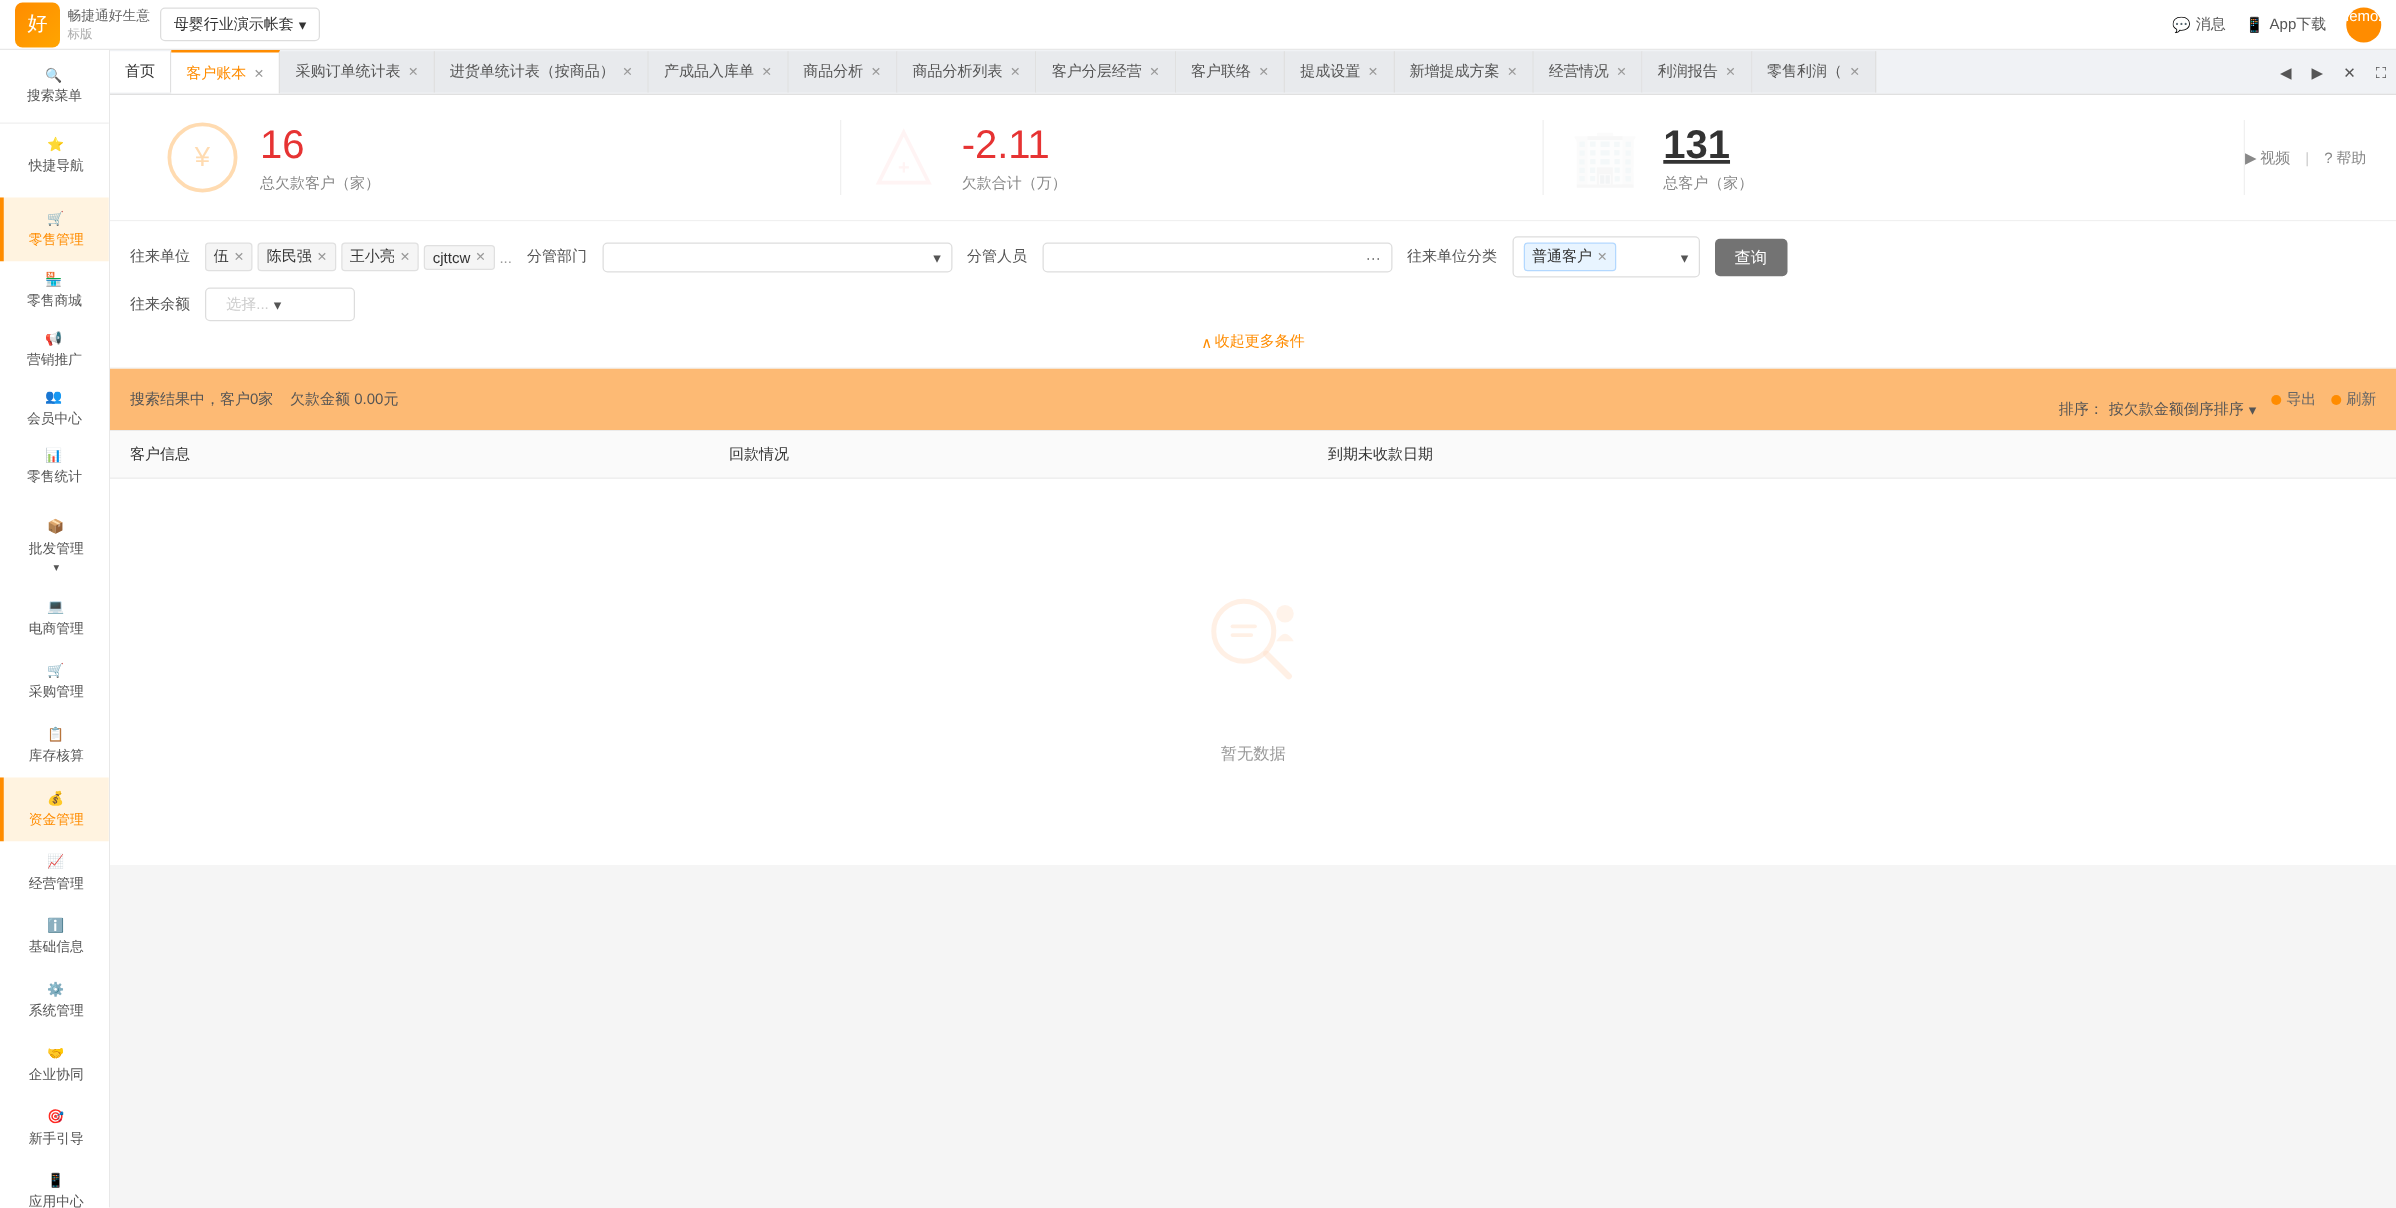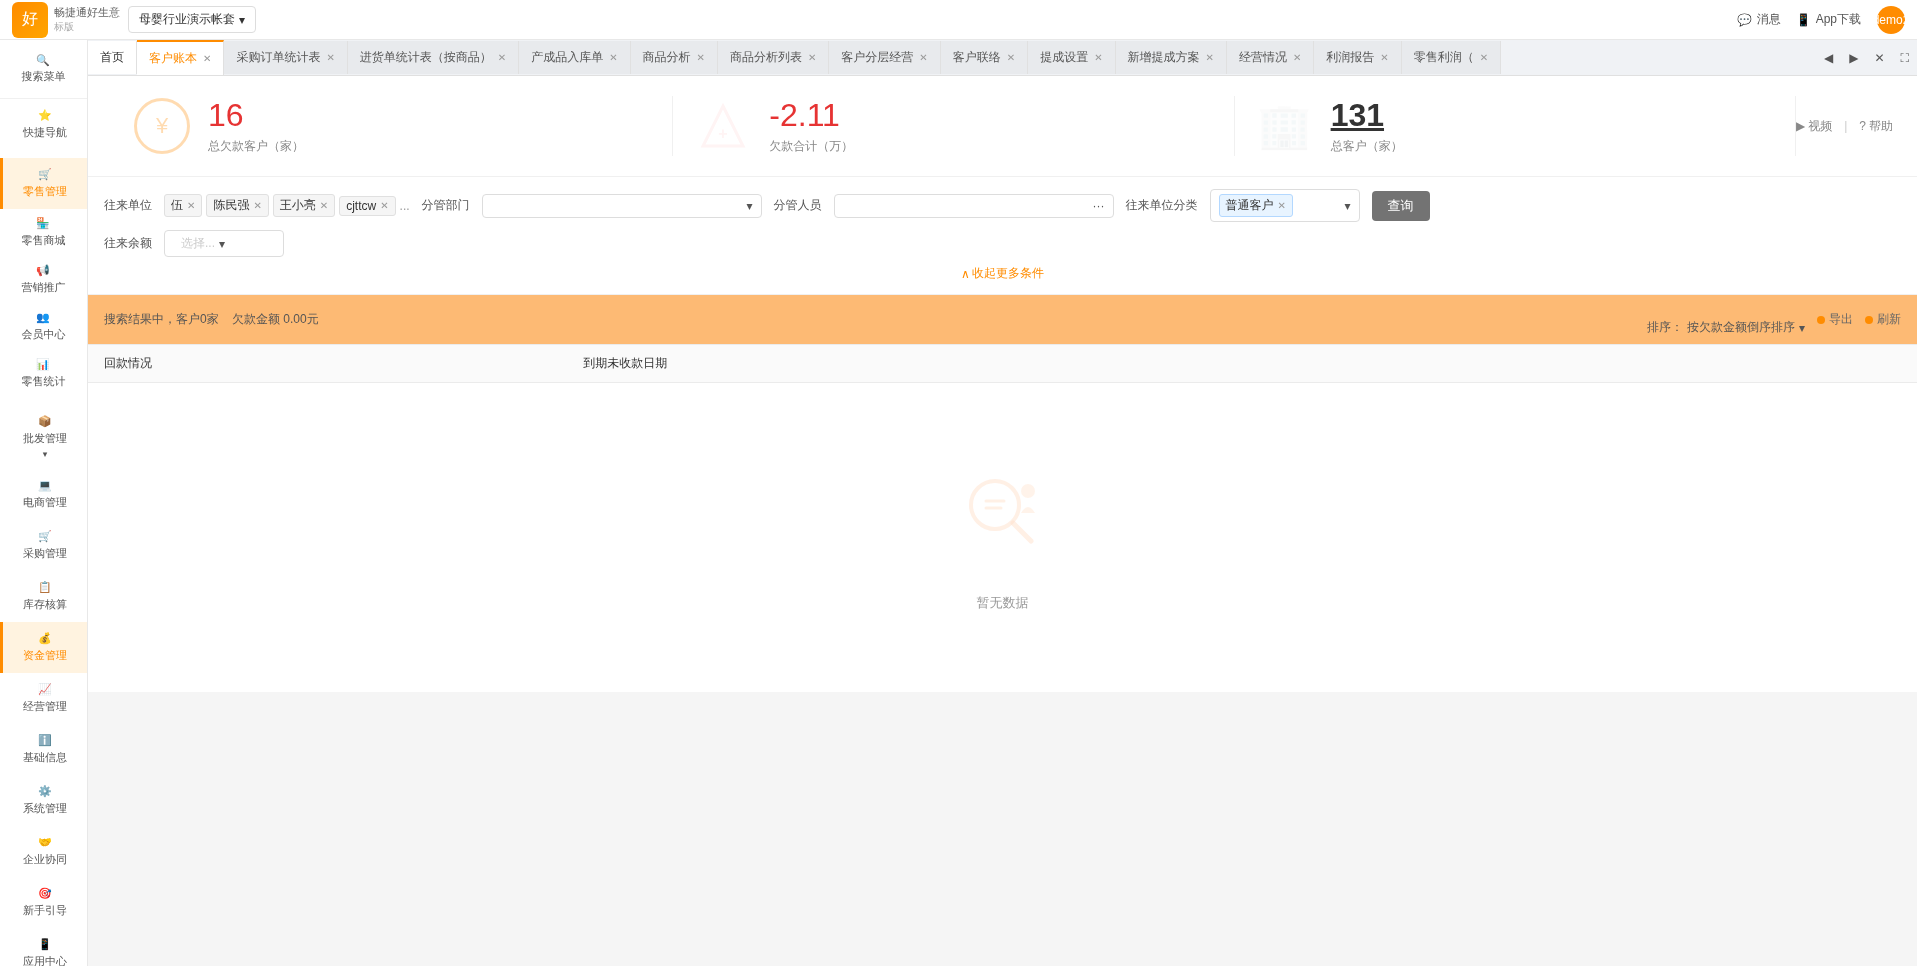--- a/index.html
+++ b/index.html
@@ -7,21 +7,21 @@
 
     
     .top-bar { background: #fff; height: 40px; display: flex; align-items: center; padding: 0 12px; border-bottom: 1px solid #e8e8e8; justify-content: space-between; }
     .top-bar-left { display: flex; align-items: center; gap: 8px; }
     .logo-area { display: flex; align-items: center; gap: 6px; }
     .logo-icon { width: 36px; height: 36px; background: linear-gradient(135deg, #ff8c00, #ffa500); border-radius: 6px; display: flex; align-items: center; justify-content: center; color: white; font-size: 16px; }
     .logo-text { font-size: 11px; color: #666; }
     .industry-selector { display: flex; align-items: center; gap: 4px; padding: 4px 10px; border: 1px solid #ddd; border-radius: 4px; cursor: pointer; color: #333; font-size: 12px; }
     .top-bar-right { display: flex; align-items: center; gap: 16px; }
     .top-right-item { display: flex; align-items: center; gap: 4px; cursor: pointer; color: #555; font-size: 12px; }
-    .avatar { width: 28px; height: 28px; border-radius: 50%; background: #ff8c00; display: flex; align-items: center; justify-content: center; color: white; font-size: 12px; }
+    .avatar { width: 28px; height: 28px; border-radius: 50%; background: #ff8c00; display: flex; align-items: flex-start; justify-content: center; color: white; font-size: 12px; }
 
     
     .main-layout { display: flex; flex: 1; overflow: hidden; }
 
     
     .sidebar { width: 88px; background: #fff; border-right: 1px solid #e8e8e8; display: flex; flex-direction: column; overflow-y: auto; }
     .sidebar-search { padding: 8px; border-bottom: 1px solid #f0f0f0; }
     .sidebar-search-btn { width: 100%; background: none; border: none; cursor: pointer; display: flex; flex-direction: column; align-items: center; gap: 2px; padding: 6px 0; color: #555; font-size: 11px; }
     .sidebar-item { display: flex; flex-direction: column; align-items: center; padding: 10px 4px; cursor: pointer; color: #555; font-size: 11px; gap: 3px; border-left: 3px solid transparent; }
     .sidebar-item.active { background: #fff3e0; color: #ff8c00; border-left: 3px solid #ff8c00; }
@@ -395,20 +395,21 @@
           </div>
           <div class="action-btn">
             <span class="orange-dot"></span>
             <span>刷新</span>
           </div>
         </div>
       </div>
 
       <div class="table-container">
         <div class="table-header">
+          <div class="table-header-cell">客户信息</div>
           <div class="table-header-cell">回款情况</div>
           <div class="table-header-cell">到期未收款日期</div>
         </div>
 
         <div class="empty-state">
           <div class="empty-icon">
             <svg width="100" height="100" viewBox="0 0 100 100" xmlns="http://www.w3.org/2000/svg">
 
               <ellipse cx="42" cy="42" rx="24" ry="24" fill="none" stroke="#ffb380" stroke-width="4" opacity="0.5"></ellipse>
               <line x1="60" y1="60" x2="78" y2="78" stroke="#ffb380" stroke-width="5" stroke-linecap="round" opacity="0.5"></line>

